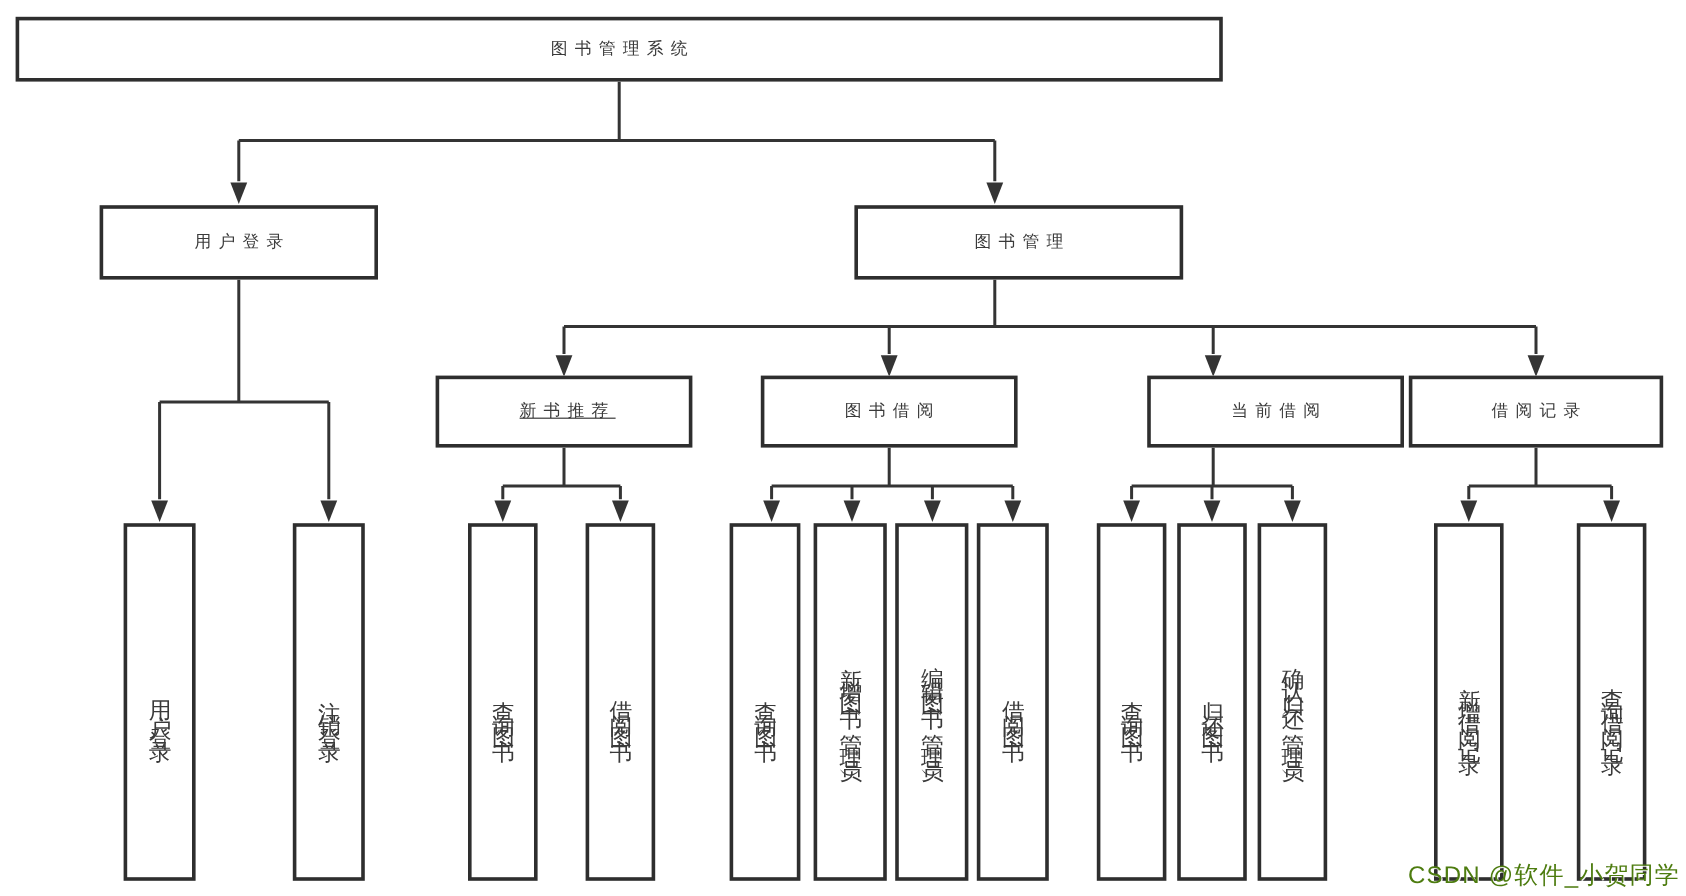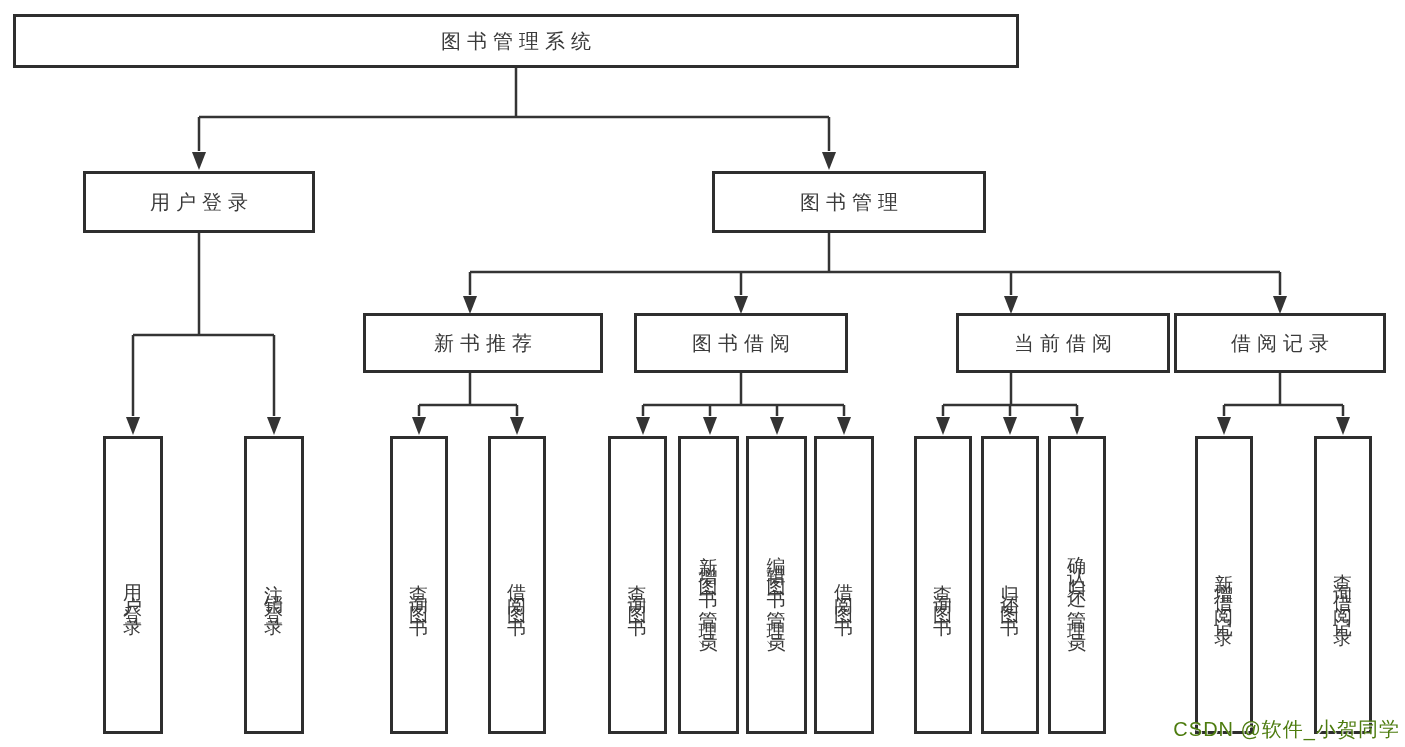--- a/index.html
+++ b/index.html
@@ -22,21 +22,21 @@
     box-sizing: border-box;
     background: #ffffff;
     border: 3px solid #2e2e2e;
     display: flex;
     align-items: center;
     justify-content: center;
     color: #3a3a3a;
     text-align: center;
   }
   .node.h {
-    font-size: 20px;
+    font-size: 14px;
     letter-spacing: 6px;
     padding-left: 6px; 
     white-space: nowrap;
   }
   .node.v {
     writing-mode: vertical-rl;
     text-orientation: mixed;
     font-size: 19px;
     letter-spacing: 11px;
     padding-top: 11px; 
@@ -97,21 +97,21 @@
       <polygon points="1217,417 1231,417 1224,435"></polygon>
       <polygon points="1336,417 1350,417 1343,435"></polygon>
     </g>
   </svg>
 
   <div class="node h" style="left:13px; top:14px; width:1006px; height:54px;">图书管理系统</div>
 
   <div class="node h" style="left:83px; top:171px; width:232px; height:62px;">用户登录</div>
   <div class="node h" style="left:712px; top:171px; width:274px; height:62px;">图书管理</div>
 
-  <div class="node h" style="left:363px; top:313px; width:240px; height:60px;">新书推荐</div>
+  <div class="node h" style="left:363px; top:313px; width:214px; height:60px;text-decoration:underline;">新书推荐</div>
   <div class="node h" style="left:634px; top:313px; width:214px; height:60px;">图书借阅</div>
   <div class="node h" style="left:956px; top:313px; width:214px; height:60px;">当前借阅</div>
   <div class="node h" style="left:1174px; top:313px; width:212px; height:60px;text-align:right;">借阅记录</div>
 
   <div class="node v" style="left:103px; top:436px; width:60px; height:298px;">用户登录</div>
   <div class="node v" style="left:244px; top:436px; width:60px; height:298px;">注销登录</div>
 
   <div class="node v" style="left:390px; top:436px; width:58px; height:298px;">查询图书</div>
   <div class="node v" style="left:488px; top:436px; width:58px; height:298px;">借阅图书</div>
 

